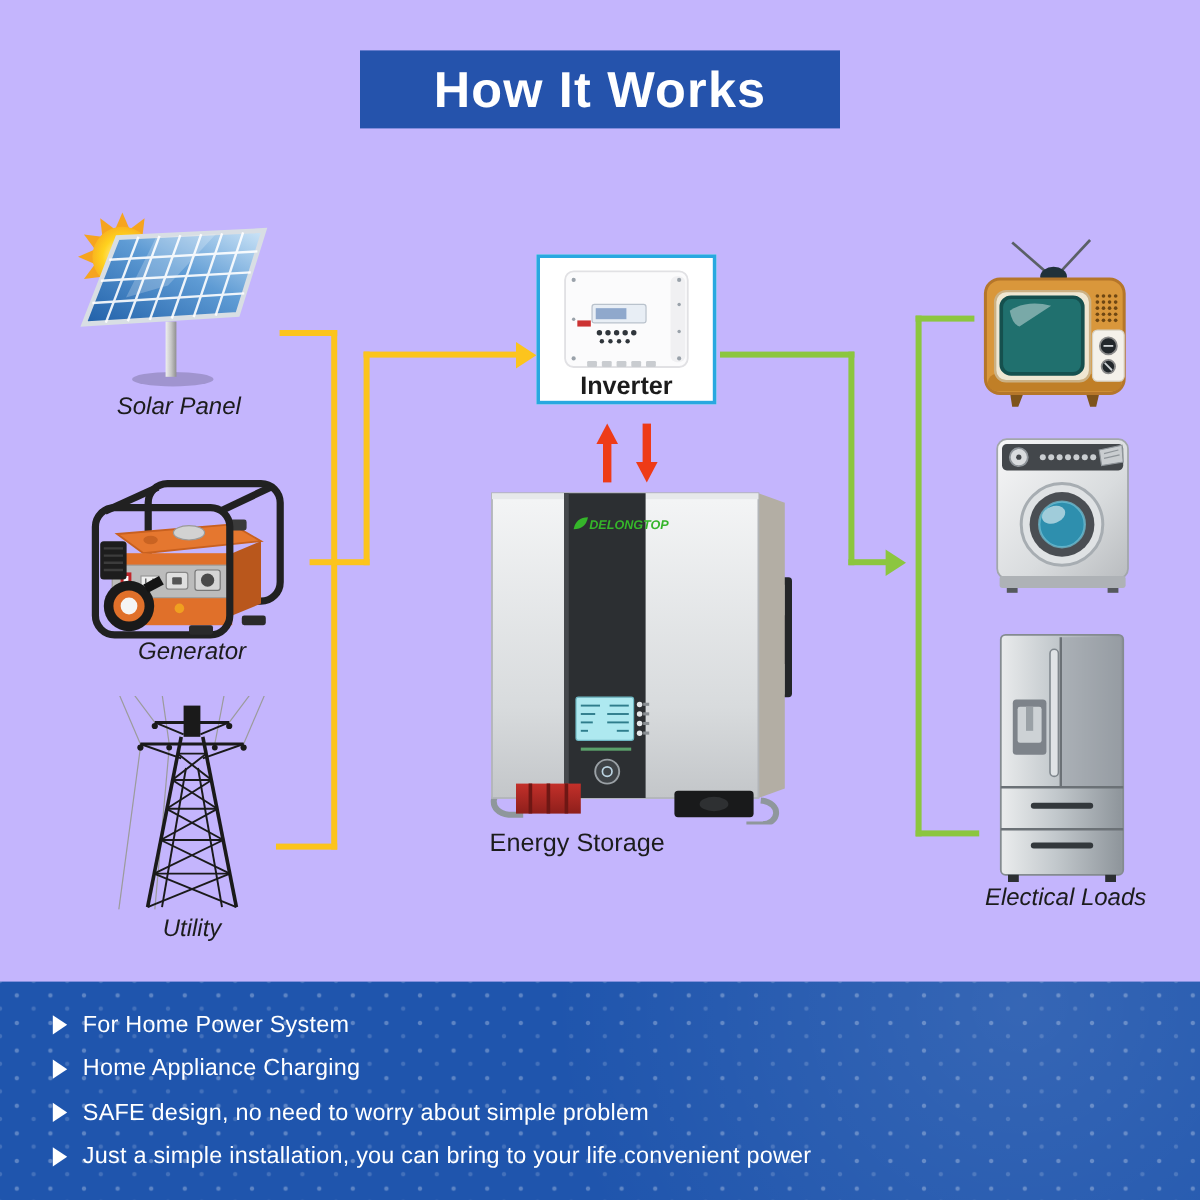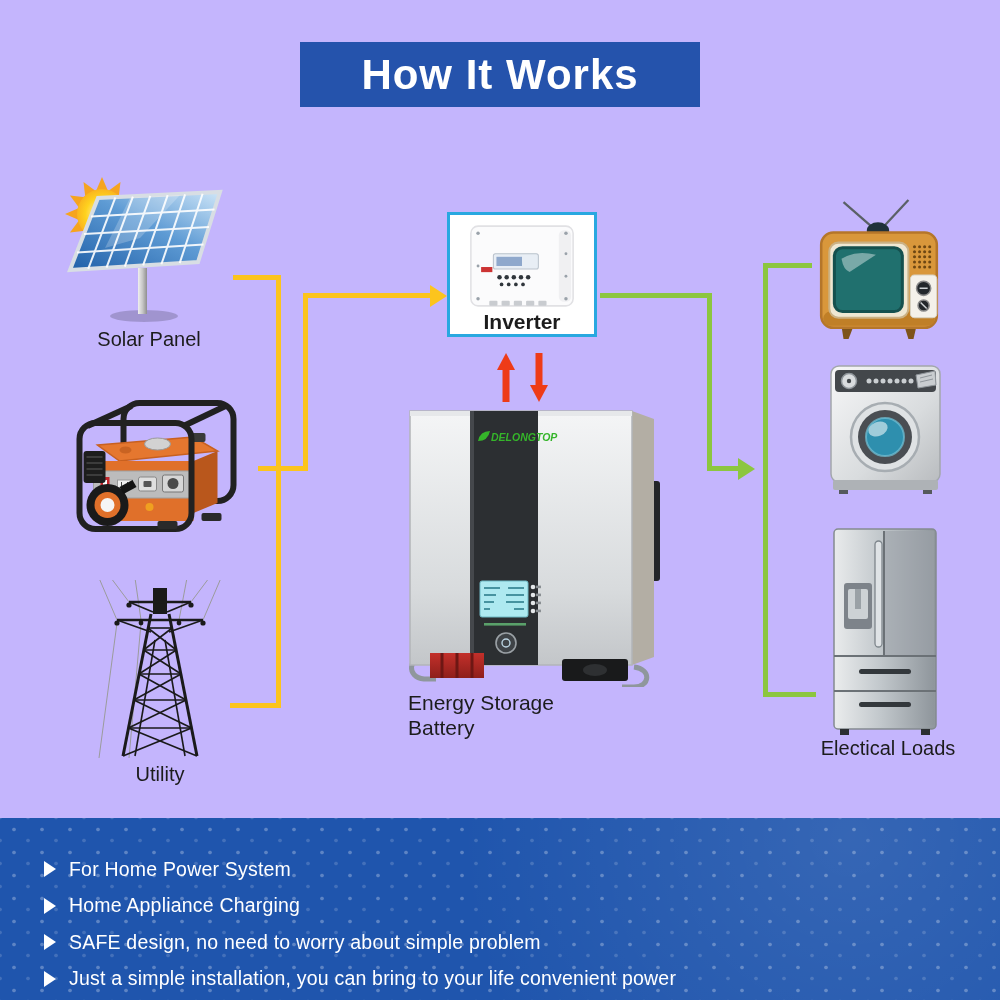--- a/index.html
+++ b/index.html
@@ -14,21 +14,21 @@
   }
   *{margin:0;padding:0;box-sizing:border-box;}
   body{font-family:"Liberation Sans",sans-serif;background:#fff;}
   .page{position:relative;width:1000px;height:1000px;background:#c4b5fd;overflow:hidden;}
 
   .title-banner{position:absolute;left:300px;top:42px;width:400px;height:65px;
     background:var(--banner-blue);display:flex;align-items:center;justify-content:center;}
   .title-banner h1{color:#fff;font-size:42px;font-weight:800;letter-spacing:1px;}
 
   .icon-box{position:absolute;text-decoration:underline;}
-  .lbl{position:absolute;text-align:center;color:var(--label-dark);font-size:20px;}
+  .lbl{position:absolute;text-align:center;color:var(--label-dark);font-size:20px;font-style:italic;}
 
   .inverter-frame{position:absolute;left:447px;top:212px;width:150px;height:125px;
     border:3px solid var(--inverter-border);background:#fff;
     display:flex;flex-direction:column;align-items:center;justify-content:flex-end;}
   .inverter-frame .lbl-in{color:var(--label-dark);font-size:21px;font-weight:700;margin-top:-2px;}
 
   .wire{position:absolute;}
   .wire.y{background:var(--wire-yellow);}
   .wire.g{background:var(--wire-green);}
   .ahead{position:absolute;width:0;height:0;border-top:11px solid transparent;border-bottom:11px solid transparent;}
@@ -37,21 +37,21 @@
 
   .battery-label{position:absolute;left:408px;top:690px;width:230px;text-align:left;
     font-size:21px;font-weight:400;color:var(--label-dark);line-height:1.2;}
 
   .footer{position:absolute;left:0;top:818px;width:1000px;height:182px;
     background:
       radial-gradient(circle, rgba(255,255,255,.28) 1.4px, transparent 2.2px) 0 0 / 28px 23px,
       radial-gradient(circle, rgba(255,255,255,.16) 1.4px, transparent 2.2px) 14px 11px / 28px 23px,
       radial-gradient(circle at 85% 10%, rgba(255,255,255,.10), transparent 45%),
       var(--footer-blue);
-    padding:33px 0 0 44px;}
+    padding:18px 0 0 44px;}
   .feature-row{display:flex;align-items:center;height:36.5px;}
   .tri{width:0;height:0;border-left:12px solid #fff;border-top:8px solid transparent;
     border-bottom:8px solid transparent;margin-right:13px;flex:none;}
   .feature-row span{color:#fff;font-size:19.5px;letter-spacing:.2px;}
 </style>
 </head>
 <body>
 
 <div class="page">
 
@@ -142,20 +142,21 @@
       <circle cx="38" cy="110" r="21" fill="#1a1a1a"></circle>
       <circle cx="38" cy="110" r="13" fill="#e0702a"></circle>
       <circle cx="38" cy="110" r="7" fill="#f5f5f5"></circle>
       <path d="M50,92 l13,-7 l4,7 l-13,7 z" fill="#141414"></path>
       <circle cx="80" cy="112" r="4" fill="#f0a020"></circle>
       <rect x="10" y="28" width="112" height="106" rx="16" fill="none" stroke="#212121" stroke-width="6"></rect>
       <rect x="88" y="126" width="20" height="8" rx="2" fill="#2a2a2a"></rect>
       <rect x="132" y="118" width="20" height="8" rx="2" fill="#2a2a2a"></rect>
     </svg>
   </div>
+  <div class="lbl" style="left:60px;top:532px;width:200px;">Generator</div>
 
   <div class="icon-box" style="left:92px;top:580px;width:136px;height:178px;">
     <svg width="136" height="178" viewBox="0 0 130 178">
       <g stroke="#9b9b9b" stroke-width="1">
         <line x1="34" y1="22" x2="16" y2="-2"></line>
           <line x1="96" y1="22" x2="114" y2="-2"></line>
         <line x1="22" y1="40" x2="4" y2="-2"></line>
           <line x1="108" y1="40" x2="126" y2="-2"></line>
         <line x1="46" y1="40" x2="40" y2="-2"></line>
           <line x1="84" y1="40" x2="92" y2="-2"></line>
@@ -316,21 +317,20 @@
       <rect x="34" y="258" width="54" height="25" fill="url(#batred)"></rect>
       <line x1="46" y1="258" x2="46" y2="283" stroke="#6e1714" stroke-width="3"></line>
       <line x1="61" y1="258" x2="61" y2="283" stroke="#6e1714" stroke-width="3"></line>
       <line x1="76" y1="258" x2="76" y2="283" stroke="#6e1714" stroke-width="3"></line>
       <rect x="166" y="264" width="66" height="22" rx="3" fill="#191a1b"></rect>
       <ellipse cx="199" cy="275" rx="12" ry="6" fill="#2e3032"></ellipse>
     </svg>
   </div>
   <div class="battery-label">
     <div>Energy Storage</div>
-    <div>Battery</div>
   </div>
 
   <div class="icon-box" style="left:813px;top:198px;width:132px;height:142px;">
     <svg width="132" height="142" viewBox="0 0 130 140">
       <g stroke="#5a6066" stroke-width="2.2">
         <line x1="62" y1="32" x2="30" y2="4"></line>
           <line x1="66" y1="32" x2="94" y2="2"></line>
       </g>
       <ellipse cx="64" cy="32" rx="11" ry="8" fill="#20313a"></ellipse>
       <polygon points="28,126 40,126 35,139 30,139" fill="#7e531a"></polygon>

